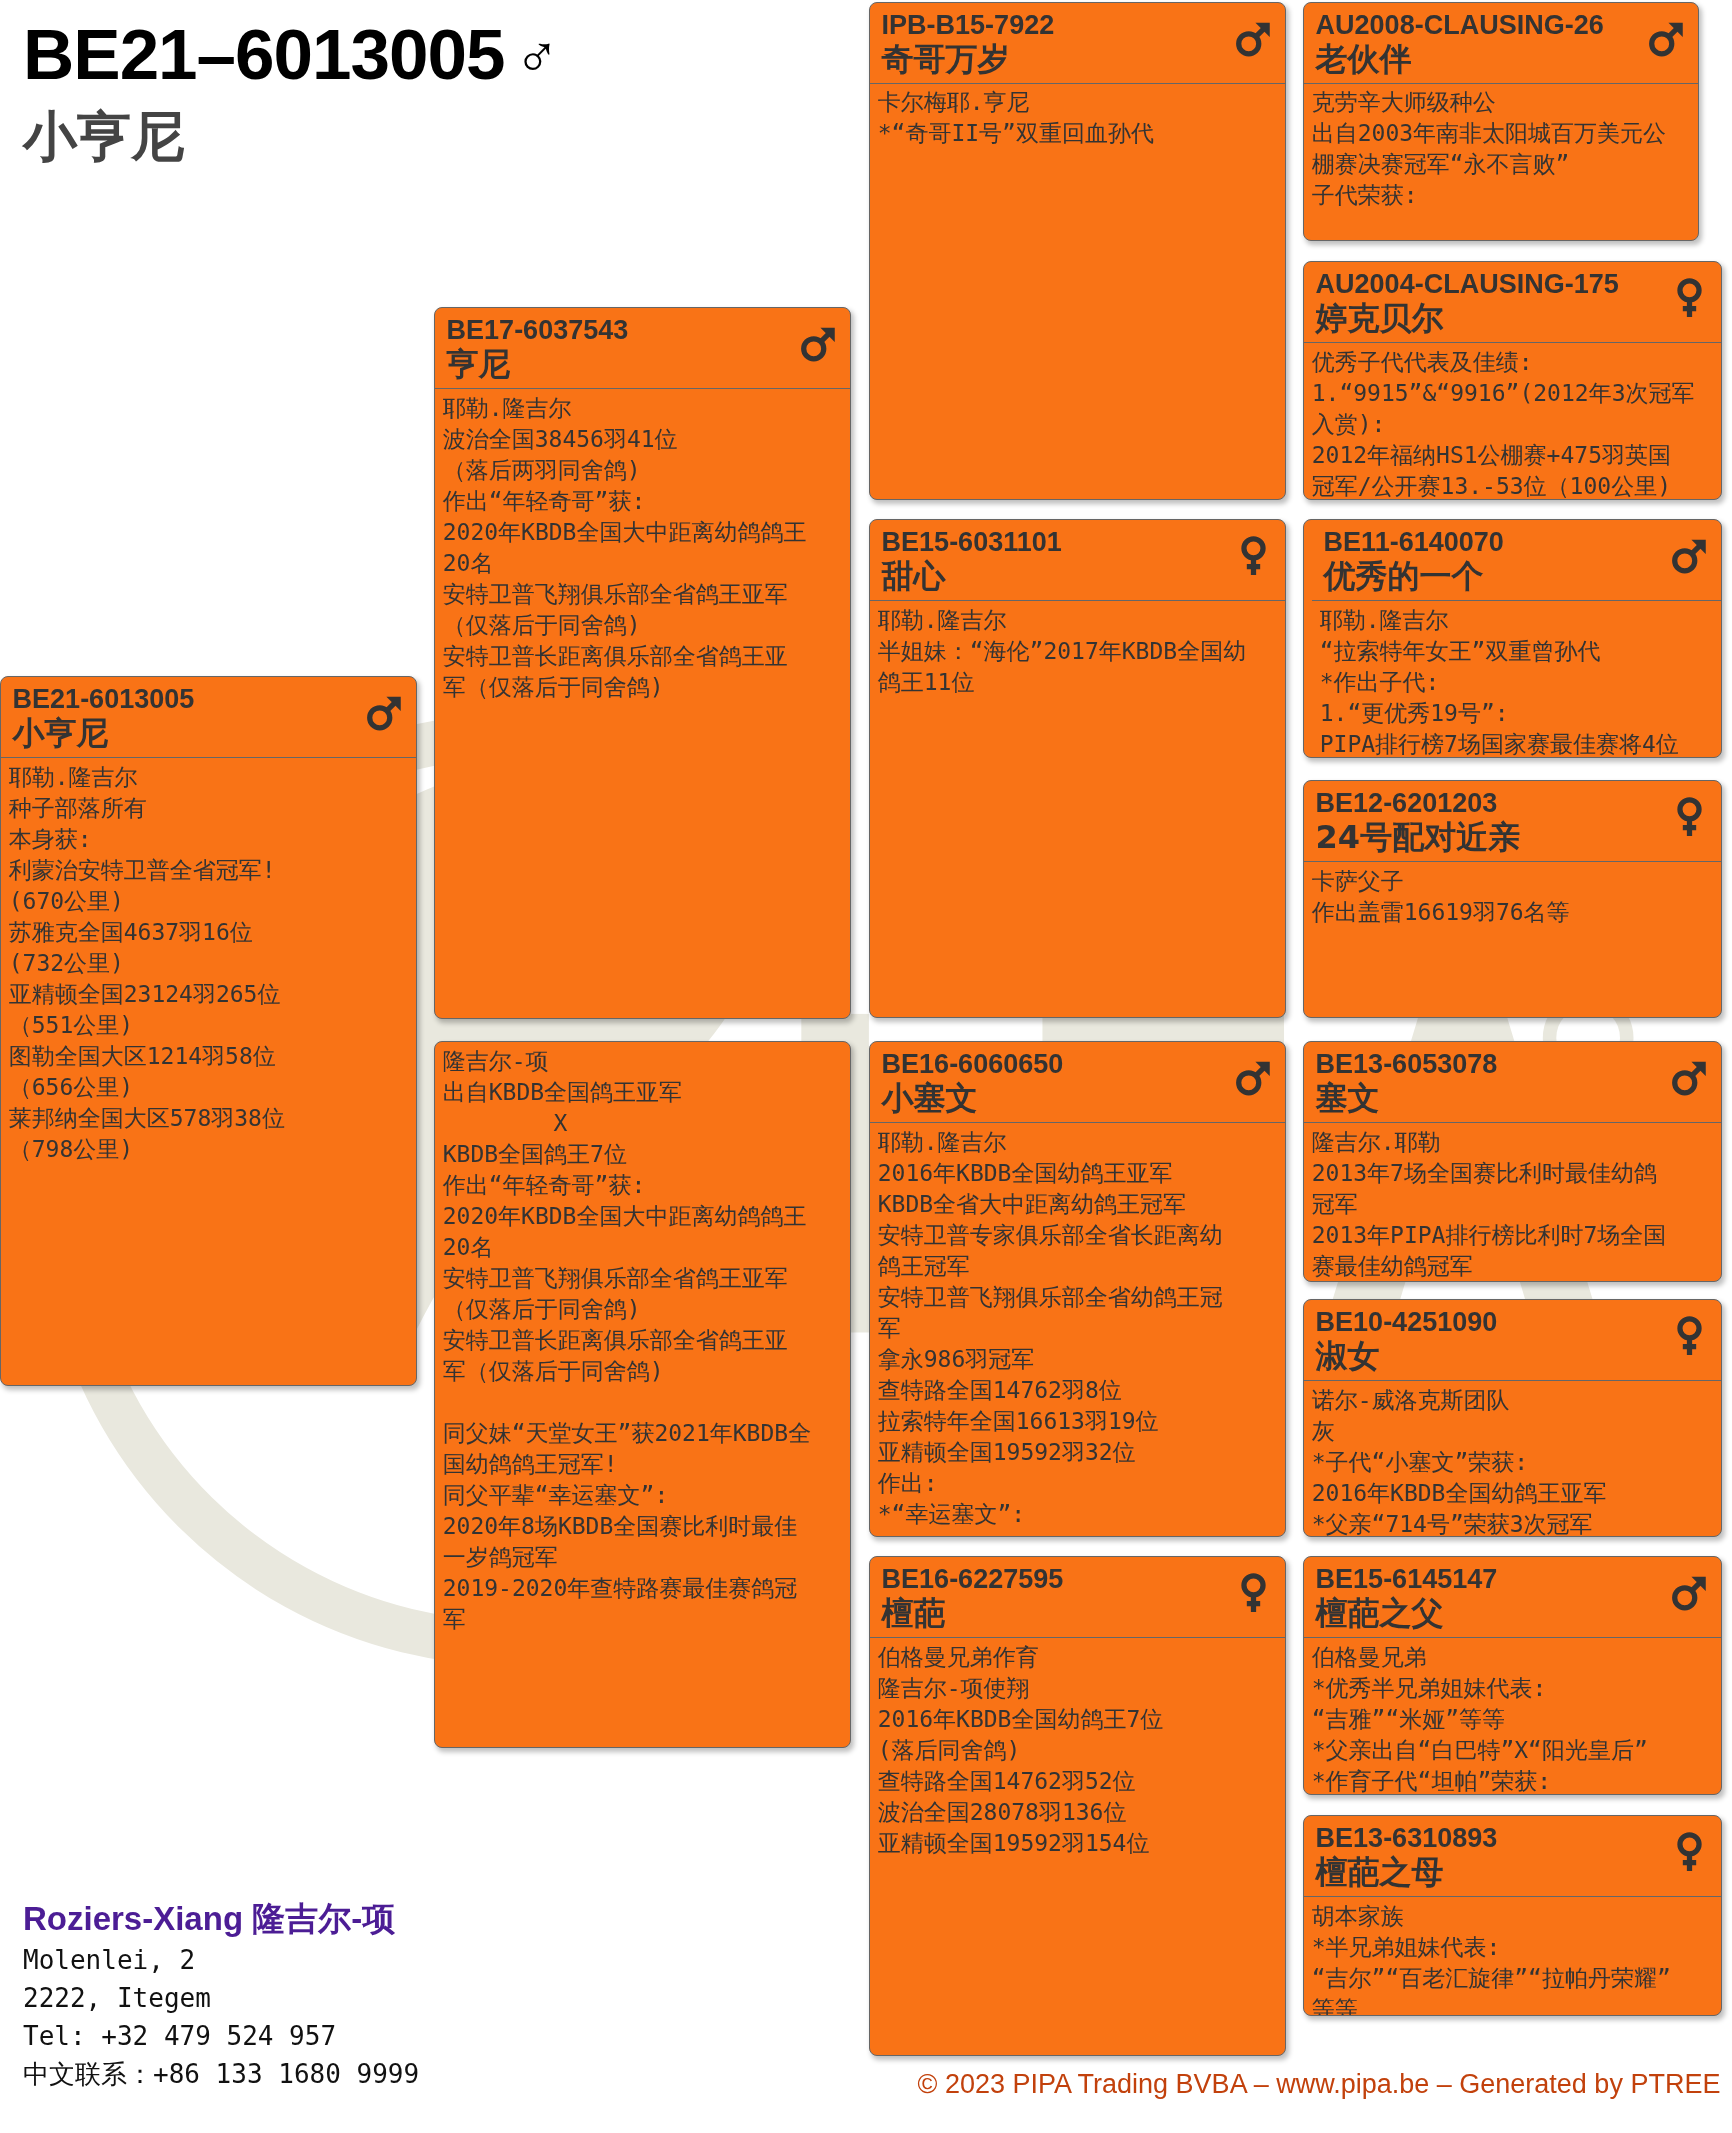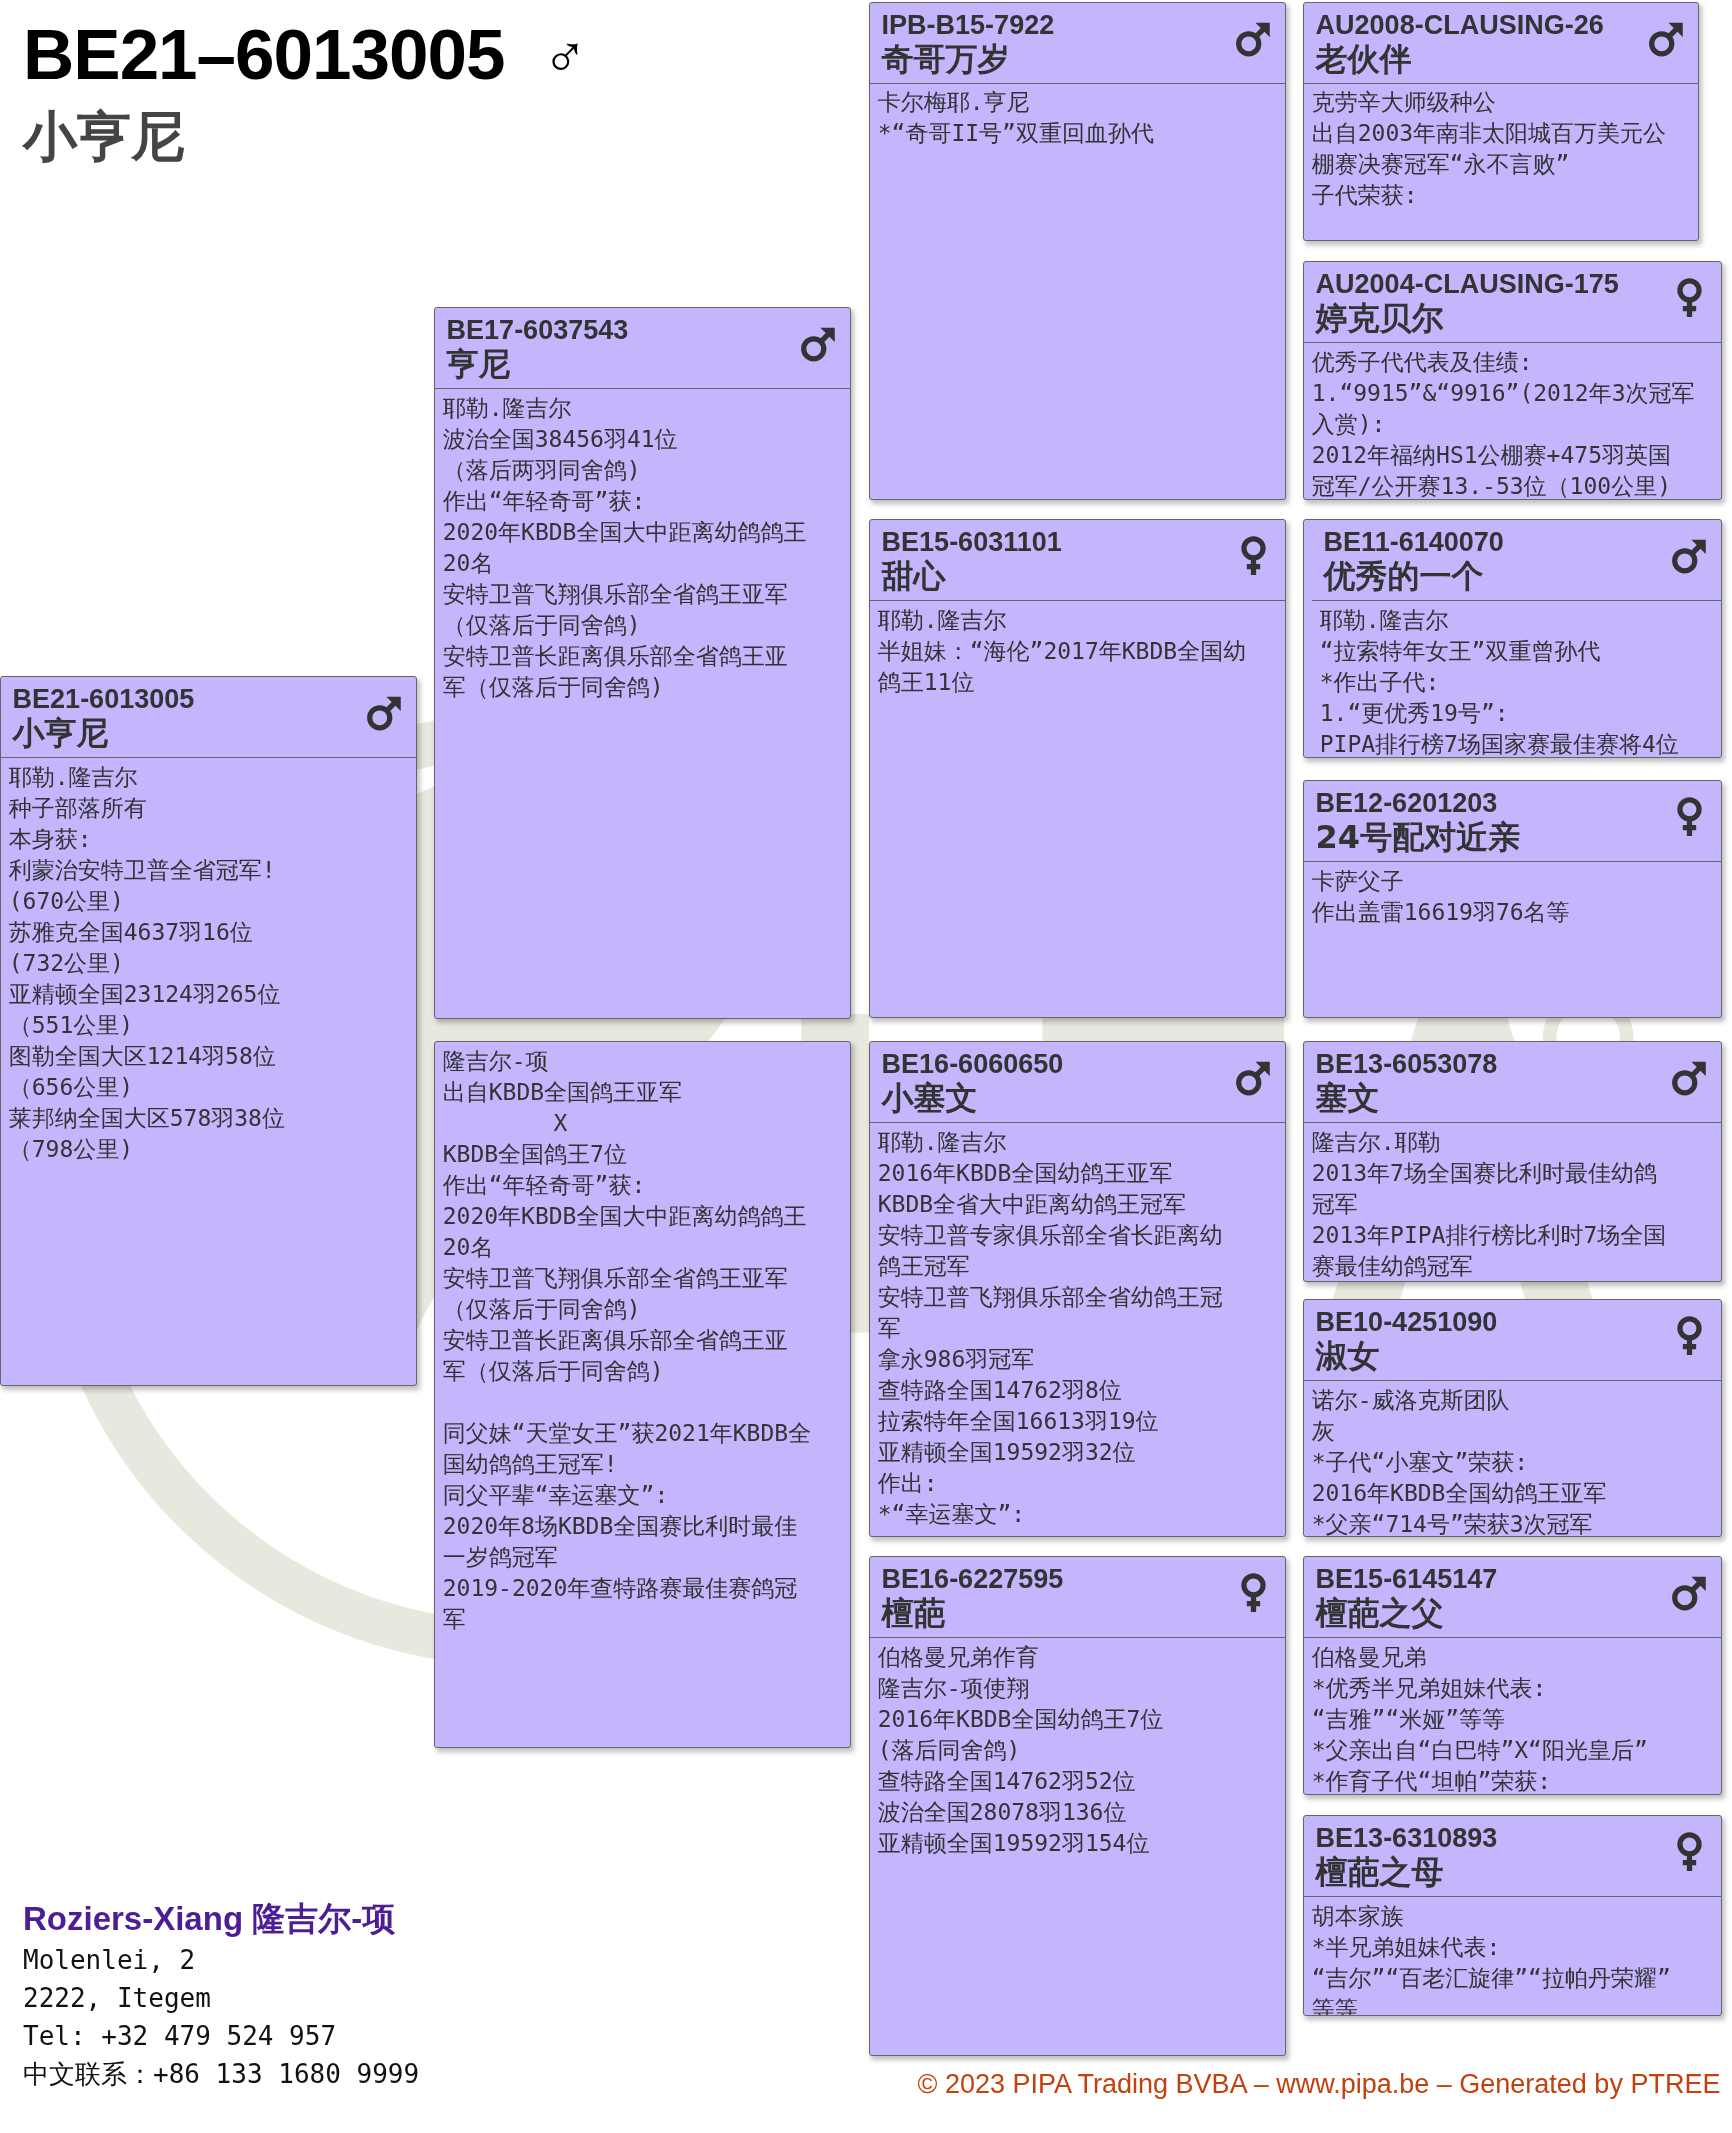--- a/index.html
+++ b/index.html
@@ -6,28 +6,28 @@
   body {
     width: 1732px; height: 2134px; position: relative; overflow: hidden;
     background: #ffffff; color: #333333;
     font-family: "DejaVu Sans", sans-serif;
   }
   .watermark { position: absolute; left: 0; top: 0; width: 1732px; height: 2134px; z-index: 0; }
   .title-block { position: absolute; left: 23px; top: 11.6px; z-index: 2; }
   .title-ring {
     font-family: "Liberation Sans", sans-serif; font-weight: bold;
     font-size: 71px; color: #000; letter-spacing: -1px; line-height: 85px;
-    display: flex; align-items: flex-end; gap: 38px;
+    display: flex; align-items: flex-end; gap: 10px;
   }
   .title-ring .sex { font-size: 60px; font-weight: bold; }
   .title-name { font-size: 54px; font-weight: bold; color: #444; line-height: 77px; margin-top: 1.9px; }
 
   .box {
     position: absolute; z-index: 2; box-sizing: border-box;
-    background: #c4b5fd; border: 1.9px solid #666; border-radius: 3px;
+    background: #f97316; border: 1.9px solid #666; border-radius: 8px;
     box-shadow: 2.9px 3.9px 5.8px rgba(0,0,0,0.25);
     overflow: hidden;
   }
   .box-head {
     position: relative; border-bottom: 1.9px solid #666;
     padding: 5.8px 11.6px 3.9px 11.6px; height: 70px;
   }
   .ring {
     font-family: "Liberation Sans", sans-serif; font-weight: bold;
     font-size: 27px; color: #333; line-height: 33px; white-space: nowrap;

